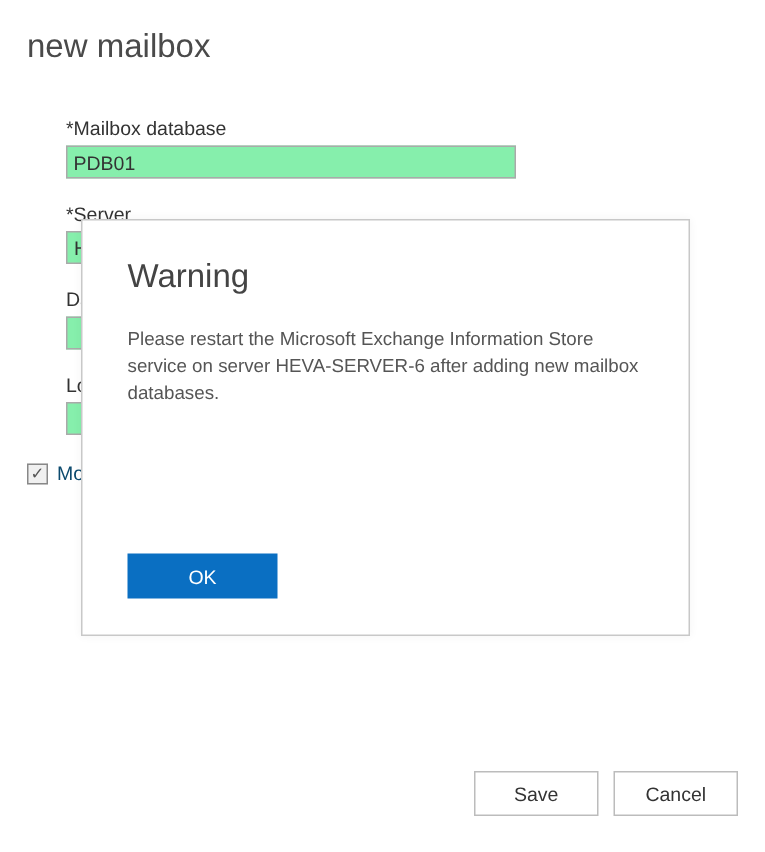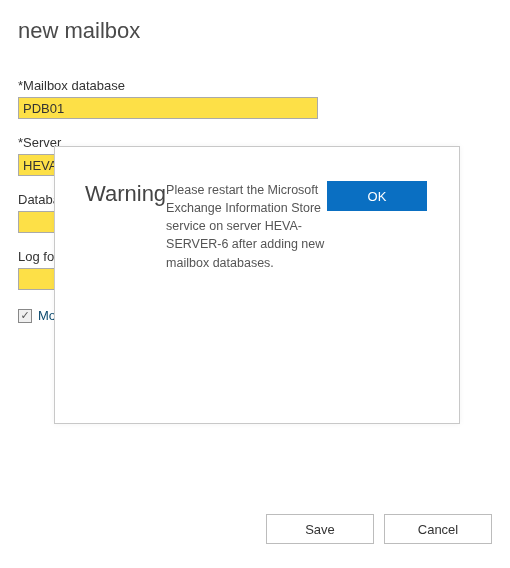--- a/index.html
+++ b/index.html
@@ -22,29 +22,29 @@
     margin-bottom: 34px;
   }
   .field-label {
     font-size: 13px;
     color: #333;
     margin-bottom: 4px;
   }
   .text-input {
     height: 22px;
     border: 1px solid #aaa;
-    background: #fde047;
+    background: #86efac;
     font-size: 13px;
     padding: 2px 4px;
     color: #333;
     display: block;
   }
   .text-input.wide { width: 300px; }
   .text-input.short { width: 42px; }
-  .group { margin-bottom: 16px; }
+  .group { margin-bottom: 16px; margin-left: 26px; }
   .checkbox-row {
     display: flex;
     align-items: center;
     margin-top: 18px;
   }
   .checkbox {
     width: 14px;
     height: 14px;
     border: 1px solid #888;
     background: #f0f0f0;
@@ -62,39 +62,39 @@
   
   .dialog {
     position: absolute;
     left: 54px;
     top: 146px;
     width: 406px;
     height: 278px;
     background: #fff;
     border: 1px solid #c8c8c8;
     box-shadow: 0 0 6px rgba(0,0,0,0.05);
-    padding: 34px 24px 20px 30px;
+    padding: 24px 24px 20px 30px;
     display: flex;
-    flex-direction: row;
+    flex-direction: column;
   }
   .dialog-title {
     font-size: 22px;
     font-weight: 300;
     color: #444;
     margin-bottom: 20px;
   }
   .dialog-body {
     font-size: 12.5px;
     color: #555;
     line-height: 1.45;
     flex: 1;
   }
   .dialog-footer {
     display: flex;
-    justify-content: flex-end;
+    justify-content: flex-start;
     padding-right: 8px;
     padding-bottom: 4px;
   }
   .btn-primary {
     background: #0a6fc2;
     color: #fff;
     border: none;
     font-size: 13px;
     width: 100px;
     height: 30px;
@@ -105,21 +105,21 @@
     position: absolute;
     bottom: 24px;
     right: 18px;
     display: flex;
     gap: 10px;
   }
   .btn-flat {
     background: #fff;
     border: 1px solid #bcbcbc;
     color: #333;
-    width: 108px;
+    width: 83px;
     height: 30px;
     font-size: 13px;
     cursor: pointer;
   }
 </style>
 </head>
 <body>
 
 <div class="page">
   <div class="page-title">new mailbox</div>

